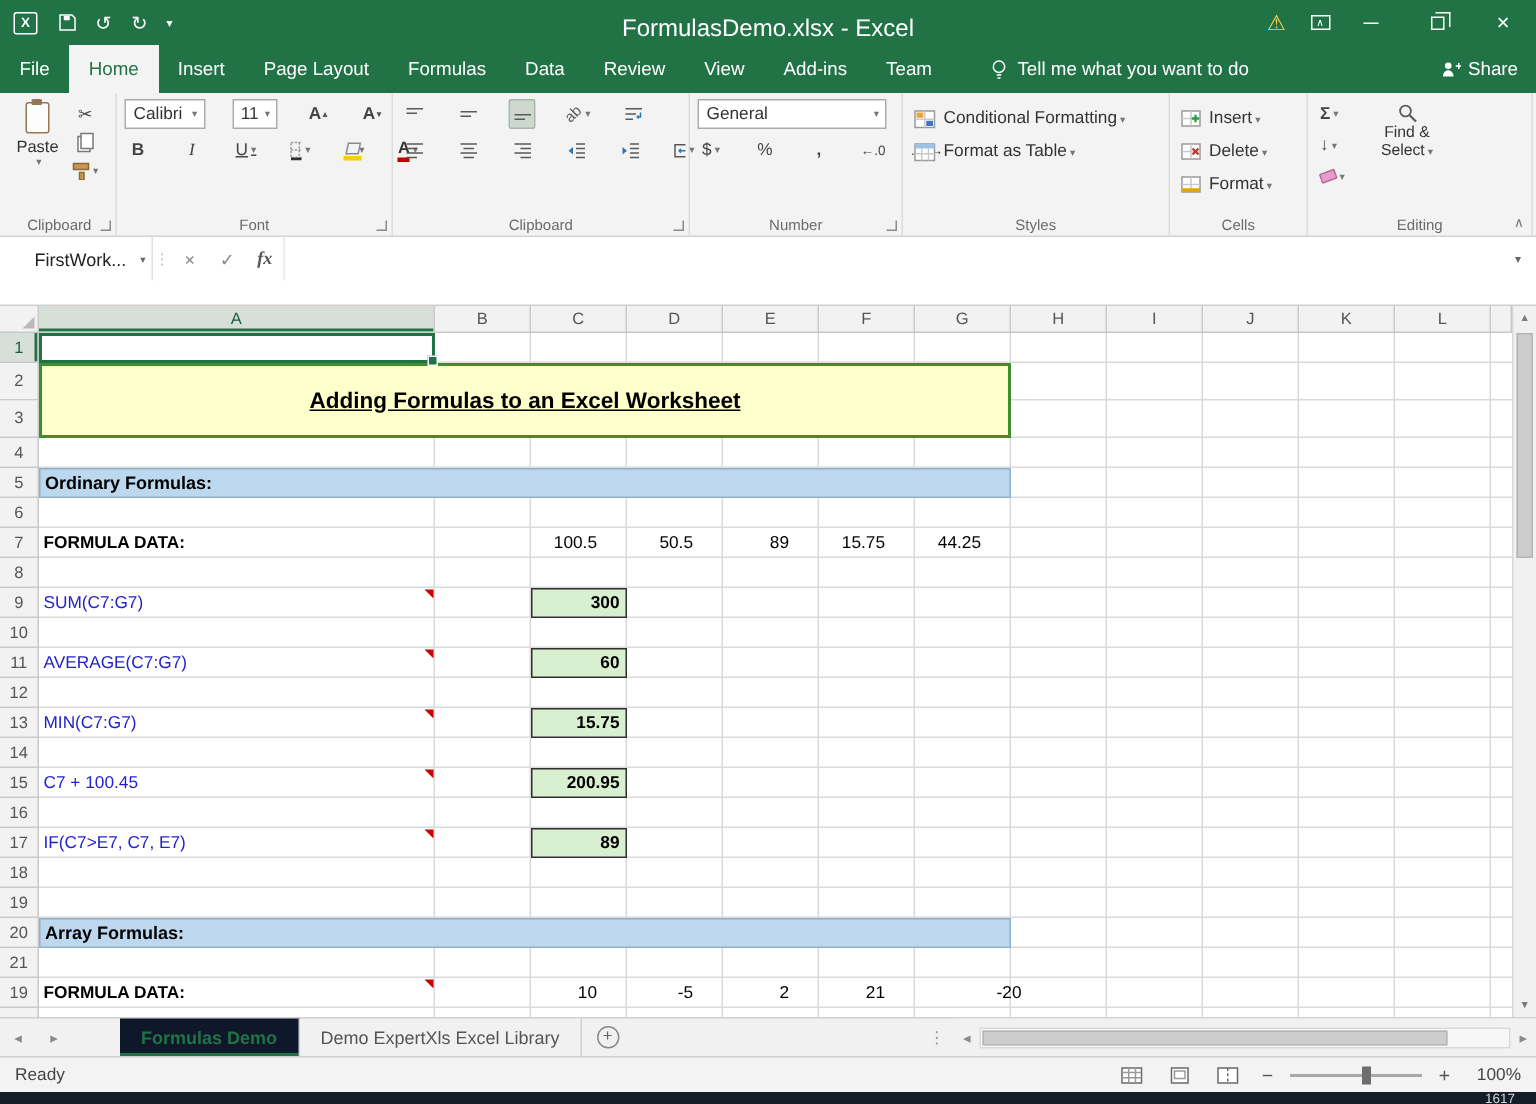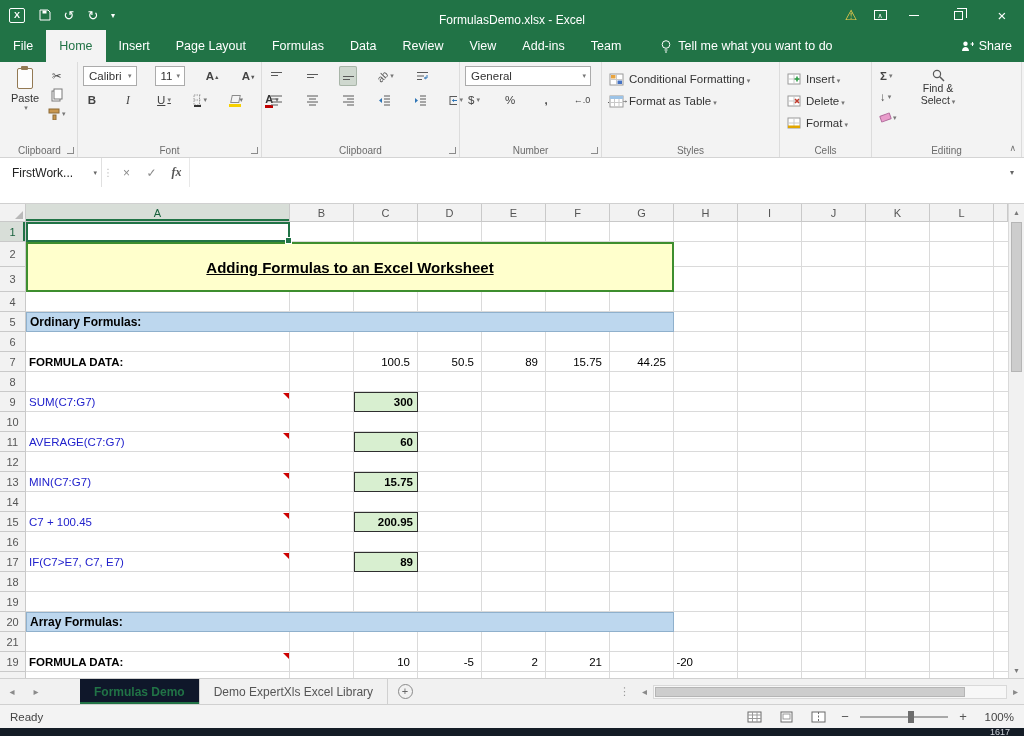--- a/index.html
+++ b/index.html
@@ -7,21 +7,21 @@
        font-family:"Liberation Sans",sans-serif;-webkit-font-smoothing:antialiased;}
   .app *{box-sizing:border-box;}
 
   
   .titlebar{position:absolute;left:0;right:0;top:0;height:30px;background:#217346;color:#fff;
             display:flex;align-items:center;font-size:12px;}
   .xl-icon{width:16px;height:15px;border:1px solid #fff;border-radius:2px;margin:0 8px 0 9px;
            display:flex;align-items:center;justify-content:center;font-size:9px;font-weight:bold;}
   .qat-btn{width:24px;height:30px;display:flex;align-items:center;justify-content:center;font-size:13px;color:#fff;}
   .qat-dd{width:16px;font-size:8px;}
-  .tb-title{position:absolute;left:50%;transform:translateX(-50%);font-size:12px;white-space:nowrap;margin-top:10px;}
+  .tb-title{position:absolute;left:50%;transform:translateX(-50%);font-size:16px;white-space:nowrap;margin-top:10px;}
   .tb-right{margin-left:auto;display:flex;align-items:center;height:30px;}
   .warn{color:#ffd34d;font-size:14px;width:34px;text-align:center;}
   .rdo{display:inline-flex;width:13px;height:10px;border:1px solid #fff;align-items:center;justify-content:center;
        font-size:7px;line-height:7px;color:#fff;}
   .winbtn{width:44px;height:30px;display:flex;align-items:center;justify-content:center;font-size:15px;color:#fff;}
   .min-glyph{display:inline-block;width:10px;border-top:1px solid #fff;}
   .restore-glyph{position:relative;display:inline-block;width:9px;height:9px;border:1px solid #fff;}
   .restore-glyph::before{content:"";position:absolute;top:-4px;left:2px;width:9px;height:9px;border:1px solid #fff;
        border-bottom:none;border-left:none;}
 
@@ -95,21 +95,21 @@
   .ed-minis{display:flex;flex-direction:column;gap:2px;width:32px;}
   .ed-minis .mini{height:19px;justify-content:flex-start;padding-left:3px;}
   .eraser{width:11px;height:7px;background:#e99ccb;border:1px solid #b06a9a;transform:rotate(-20deg);border-radius:1px;display:inline-block;}
   .tallbtn{display:flex;flex-direction:column;align-items:center;width:52px;padding-top:2px;}
   .tallbtn .tl{font-size:10.5px;line-height:12px;color:#333;white-space:nowrap;}
   .ribbon-collapse{position:absolute;right:8px;bottom:4px;font-size:9px;color:#777;}
 
   
   .fbar{position:absolute;left:0;right:0;top:158px;height:46px;background:#fff;border-bottom:1px solid #d0d0d0;
         display:flex;align-items:stretch;padding-bottom:16px;}
-  .namebox{width:102px;display:flex;align-items:center;padding:0 4px 0 12px;font-size:12px;color:#222;
+  .namebox{width:102px;display:flex;align-items:center;padding:0 4px 0 23px;font-size:12px;color:#222;
            border-right:1px solid #e0e0e0;}
   .namebox .nbtext{white-space:nowrap;overflow:hidden;}
   .nb-arrow{margin-left:auto;font-size:7px;color:#666;}
   .nb-handle{width:12px;display:flex;align-items:center;justify-content:center;color:#bbb;font-size:10px;}
   .fbtn{width:25px;display:flex;align-items:center;justify-content:center;color:#8a8a8a;font-size:12px;}
   .fx{font-family:"Liberation Serif",serif;font-style:italic;font-weight:bold;color:#555;}
   .finput{flex:1;border-left:1px solid #e8e8e8;}
   .fexpand{width:24px;display:flex;align-items:center;justify-content:center;color:#666;font-size:8px;}
 
   
@@ -125,21 +125,21 @@
   .colhead{position:absolute;top:0;height:18px;background:#f2f2f2;border-right:1px solid #c9c9c9;
            border-bottom:1px solid #c9c9c9;font-size:11px;color:#555;display:flex;align-items:center;
            justify-content:center;z-index:7;}
   .colhead.sel{background:#d8ded8;color:#17613c;box-shadow:inset 0 -2px 0 #217346;}
   .rowhead{position:absolute;left:0;width:26px;background:#f2f2f2;border-right:1px solid #c9c9c9;
            border-bottom:1px solid #c9c9c9;font-size:11px;color:#555;display:flex;align-items:center;
            justify-content:center;z-index:7;}
   .rowhead.sel{background:#d8ded8;color:#17613c;box-shadow:inset -2px 0 0 #217346;}
   .cell{position:absolute;font-size:11.5px;color:#000;display:flex;align-items:center;z-index:2;}
   .cell.label{font-weight:bold;padding-left:3px;}
-  .cell.num{justify-content:flex-end;padding-right:8px;}
+  .cell.num{justify-content:flex-end;padding-right:20px;}
   .cell.formula{color:#2222cc;padding-left:3px;}
   .cell.result{justify-content:flex-end;padding-right:4px;font-weight:bold;background:#d8efd0;
                border:1px solid #2f2f2f;z-index:3;}
   .banner{position:absolute;z-index:3;display:flex;align-items:center;}
   .banner.title{background:#ffffcc;border:2px solid #3e8e2e;justify-content:center;font-weight:bold;
                 text-decoration:underline;font-size:15px;color:#000;}
   .banner.section{background:#bdd7ee;border:1px solid #8fb0cc;font-weight:bold;font-size:12px;padding-left:3px;}
   .ctri{position:absolute;width:0;height:0;border-top:6px solid #cc0000;border-left:6px solid transparent;z-index:5;}
   .selection{position:absolute;border:2px solid #217346;z-index:4;}
   .selection::after{content:"";position:absolute;right:-4px;bottom:-4px;width:5px;height:5px;

